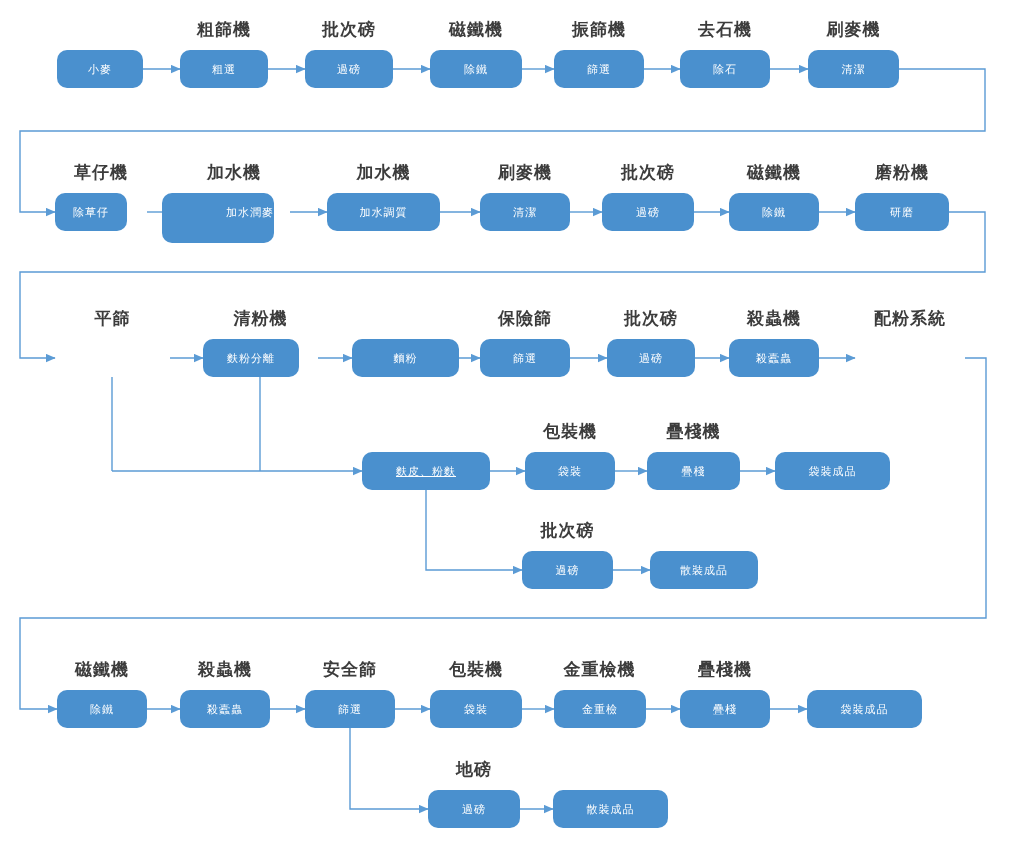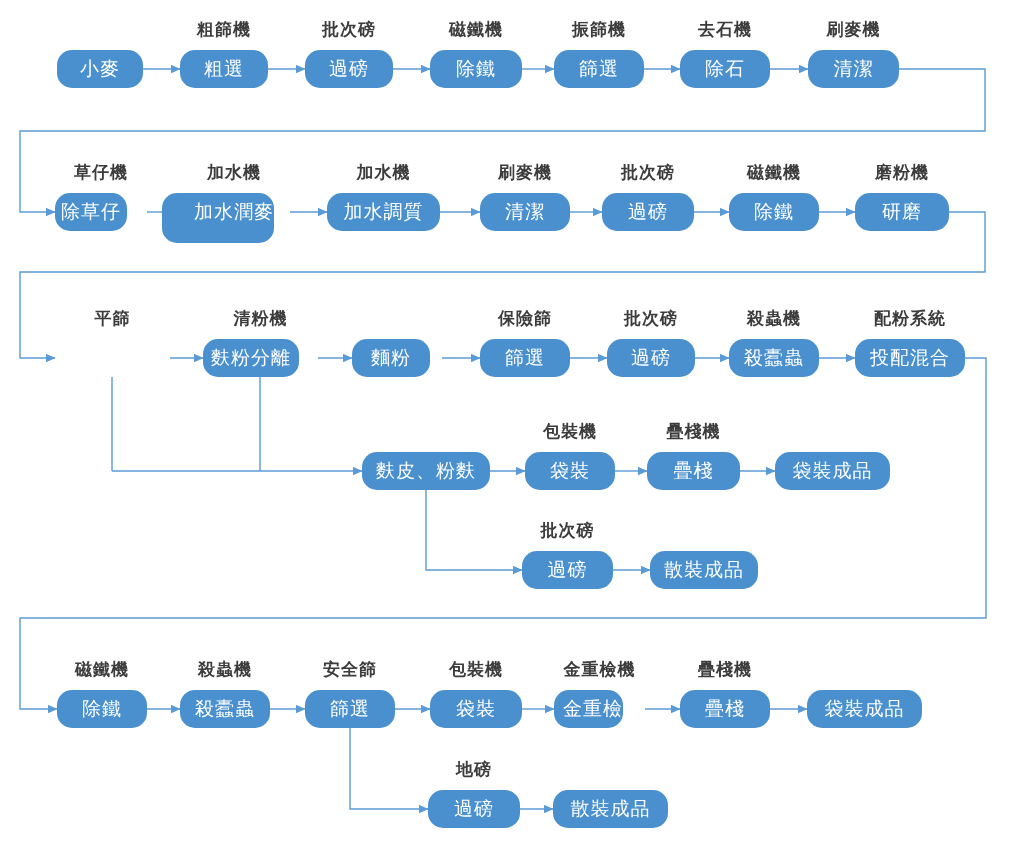--- a/index.html
+++ b/index.html
@@ -16,23 +16,23 @@
     font-family: "Liberation Sans", "DejaVu Sans", sans-serif;
     position: relative; overflow: hidden;
   }
   #stage { position: absolute; left: 0; top: 0; width: 1024px; height: 844px; }
   #connector-svg { position: absolute; left: 0; top: 0; }
   .connector { fill: none; stroke: var(--connector); stroke-width: 1.4; }
   #arrowhead path { fill: var(--connector); }
   .node {
     position: absolute; height: 38px;
     background: var(--node-fill);
-    border-radius: 15px;
+    border-radius: 10px;
     color: var(--node-text);
-    font-size: 19px; line-height: 38px;
+    font-size: 11px; line-height: 38px;
     text-align: center; white-space: nowrap;
     letter-spacing: 1px;
   }
   .machine-label {
     position: absolute; transform: translateX(-50%);
     font-size: 17px; font-weight: bold;
     color: var(--label-text);
     height: 20px; line-height: 20px; white-space: nowrap;
     letter-spacing: 1px;
   }
@@ -108,47 +108,46 @@
     <div class="machine-label" style="left: 525px; top: 163px;">刷麥機</div>
     <div class="node" style="left: 602px; top: 193px; width: 92px; height: 38px; line-height: 38px;">過磅</div>
     <div class="machine-label" style="left: 648px; top: 163px;">批次磅</div>
     <div class="node" style="left: 729px; top: 193px; width: 90px; height: 38px; line-height: 38px;">除鐵</div>
     <div class="machine-label" style="left: 774px; top: 163px;">磁鐵機</div>
     <div class="node" style="left: 855px; top: 193px; width: 94px; height: 38px; line-height: 38px;">研磨</div>
     <div class="machine-label" style="left: 902px; top: 163px;">磨粉機</div>
     <div class="machine-label" style="left: 112.5px; top: 309px;">平篩</div>
     <div class="node" style="left: 203px; top: 339px; width: 96px; height: 38px; line-height: 38px;">麩粉分離</div>
     <div class="machine-label" style="left: 260.5px; top: 309px;">清粉機</div>
-    <div class="node" style="left: 352px; top: 339px; width: 78px; height: 38px; line-height: 38px;">麵粉</div>
+    <div class="node" style="left: 352px; top: 339px; width: 107px; height: 38px; line-height: 38px;">麵粉</div>
     <div class="node" style="left: 480px; top: 339px; width: 90px; height: 38px; line-height: 38px;">篩選</div>
     <div class="machine-label" style="left: 525px; top: 309px;">保險篩</div>
     <div class="node" style="left: 607px; top: 339px; width: 88px; height: 38px; line-height: 38px;">過磅</div>
     <div class="machine-label" style="left: 651px; top: 309px;">批次磅</div>
     <div class="node" style="left: 729px; top: 339px; width: 90px; height: 38px; line-height: 38px;">殺蠹蟲</div>
     <div class="machine-label" style="left: 774px; top: 309px;">殺蟲機</div>
-    <div class="node" style="left: 855px; top: 339px; width: 110px; height: 38px; line-height: 38px;">投配混合</div>
     <div class="machine-label" style="left: 910px; top: 309px;">配粉系統</div>
-    <div class="node" style="left: 362px; top: 452px; width: 128px; height: 38px; line-height: 38px;">麩皮、粉麩</div>
+    <div class="node" style="left: 362px; top: 452px; width: 128px; height: 38px; line-height: 38px; text-decoration: underline;">麩皮、粉麩</div>
     <div class="node" style="left: 525px; top: 452px; width: 90px; height: 38px; line-height: 38px;">袋裝</div>
     <div class="machine-label" style="left: 570px; top: 422px;">包裝機</div>
     <div class="node" style="left: 647px; top: 452px; width: 93px; height: 38px; line-height: 38px;">疊棧</div>
     <div class="machine-label" style="left: 693.5px; top: 422px;">疊棧機</div>
     <div class="node" style="left: 775px; top: 452px; width: 115px; height: 38px; line-height: 38px;">袋裝成品</div>
     <div class="node" style="left: 522px; top: 551px; width: 91px; height: 38px; line-height: 38px;">過磅</div>
     <div class="machine-label" style="left: 567.5px; top: 521px;">批次磅</div>
     <div class="node" style="left: 650px; top: 551px; width: 108px; height: 38px; line-height: 38px;">散裝成品</div>
     <div class="node" style="left: 57px; top: 690px; width: 90px; height: 38px; line-height: 38px;">除鐵</div>
     <div class="machine-label" style="left: 102px; top: 660px;">磁鐵機</div>
     <div class="node" style="left: 180px; top: 690px; width: 90px; height: 38px; line-height: 38px;">殺蠹蟲</div>
     <div class="machine-label" style="left: 225px; top: 660px;">殺蟲機</div>
     <div class="node" style="left: 305px; top: 690px; width: 90px; height: 38px; line-height: 38px;">篩選</div>
     <div class="machine-label" style="left: 350px; top: 660px;">安全篩</div>
     <div class="node" style="left: 430px; top: 690px; width: 92px; height: 38px; line-height: 38px;">袋裝</div>
     <div class="machine-label" style="left: 476px; top: 660px;">包裝機</div>
-    <div class="node" style="left: 554px; top: 690px; width: 69px; height: 38px; line-height: 38px; text-align: right;">金重檢</div>
+    <div class="node" style="left: 554px; top: 690px; width: 92px; height: 38px; line-height: 38px;">金重檢</div>
     <div class="machine-label" style="left: 599.5px; top: 660px;">金重檢機</div>
     <div class="node" style="left: 680px; top: 690px; width: 90px; height: 38px; line-height: 38px;">疊棧</div>
     <div class="machine-label" style="left: 725px; top: 660px;">疊棧機</div>
     <div class="node" style="left: 807px; top: 690px; width: 115px; height: 38px; line-height: 38px;">袋裝成品</div>
     <div class="node" style="left: 428px; top: 790px; width: 92px; height: 38px; line-height: 38px;">過磅</div>
     <div class="machine-label" style="left: 474px; top: 760px;">地磅</div>
     <div class="node" style="left: 553px; top: 790px; width: 115px; height: 38px; line-height: 38px;">散裝成品</div>
   </div>
 
 </body></html>

